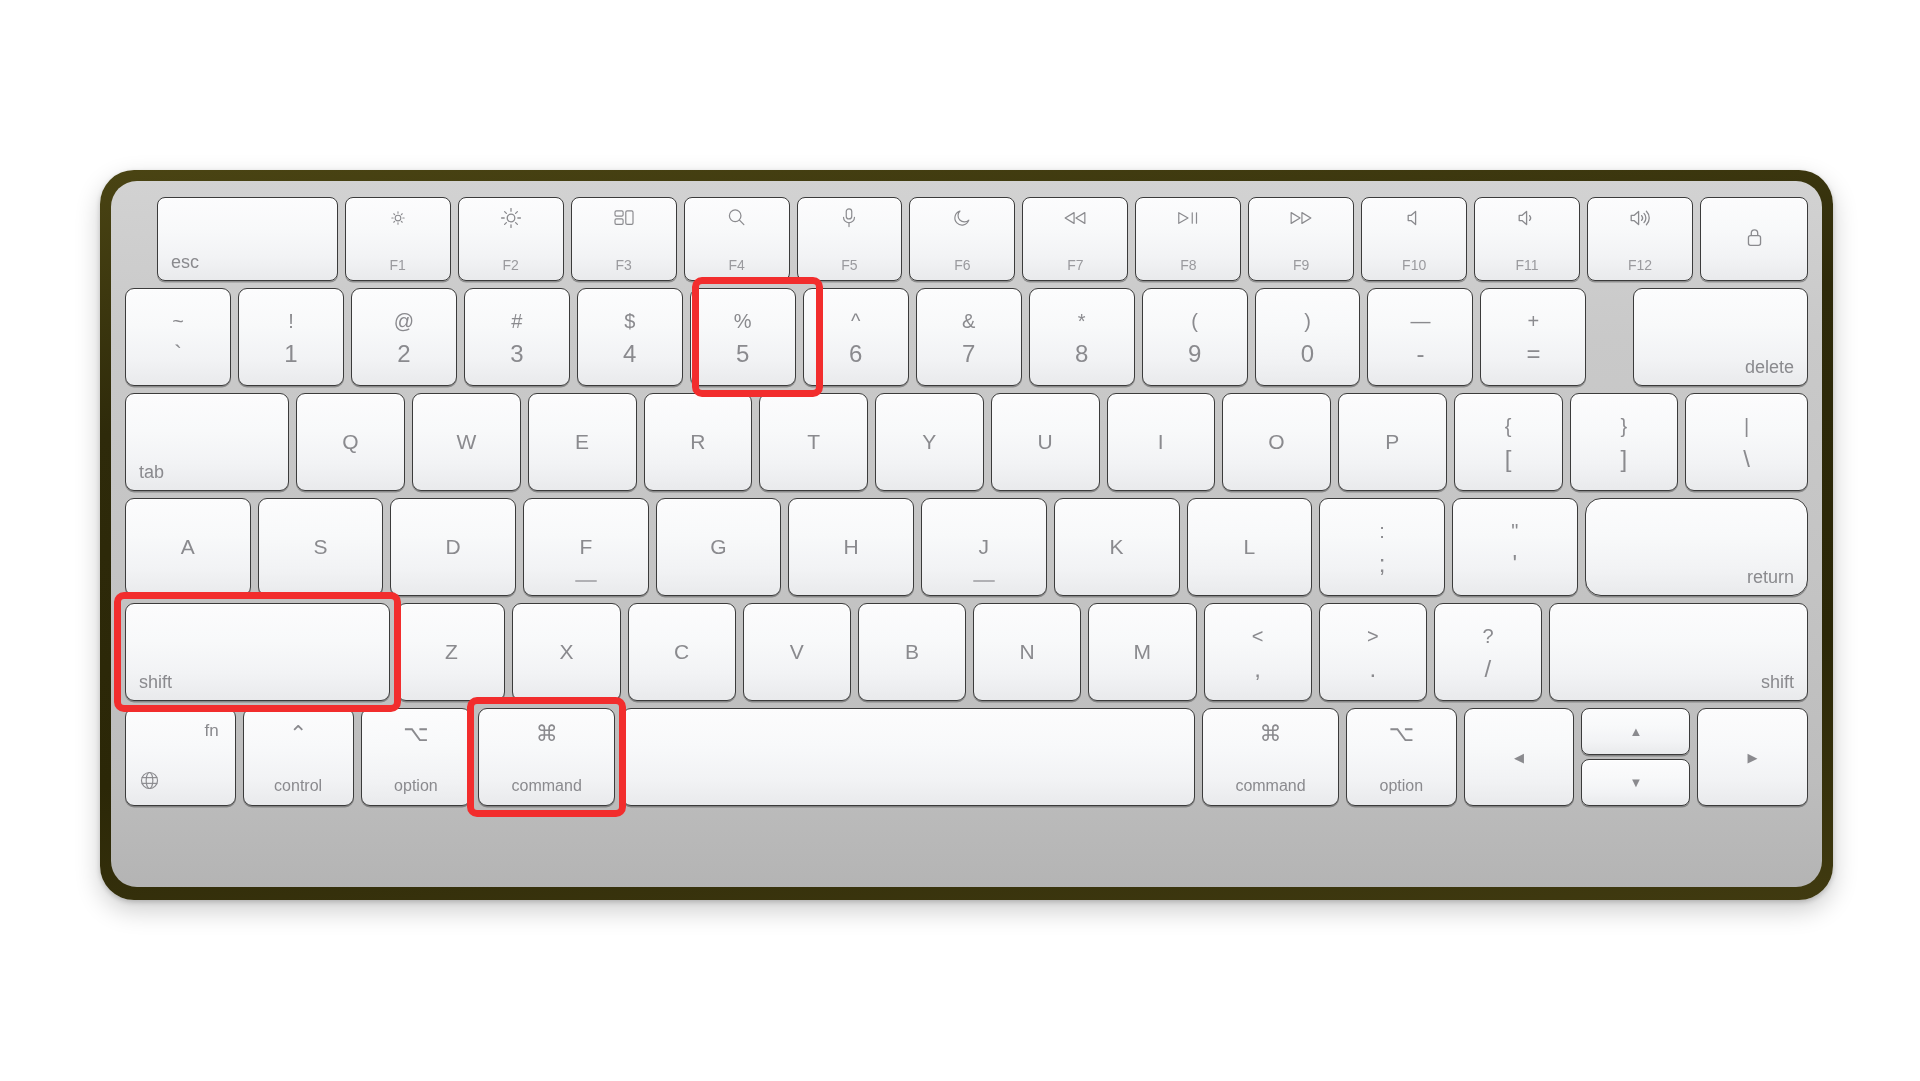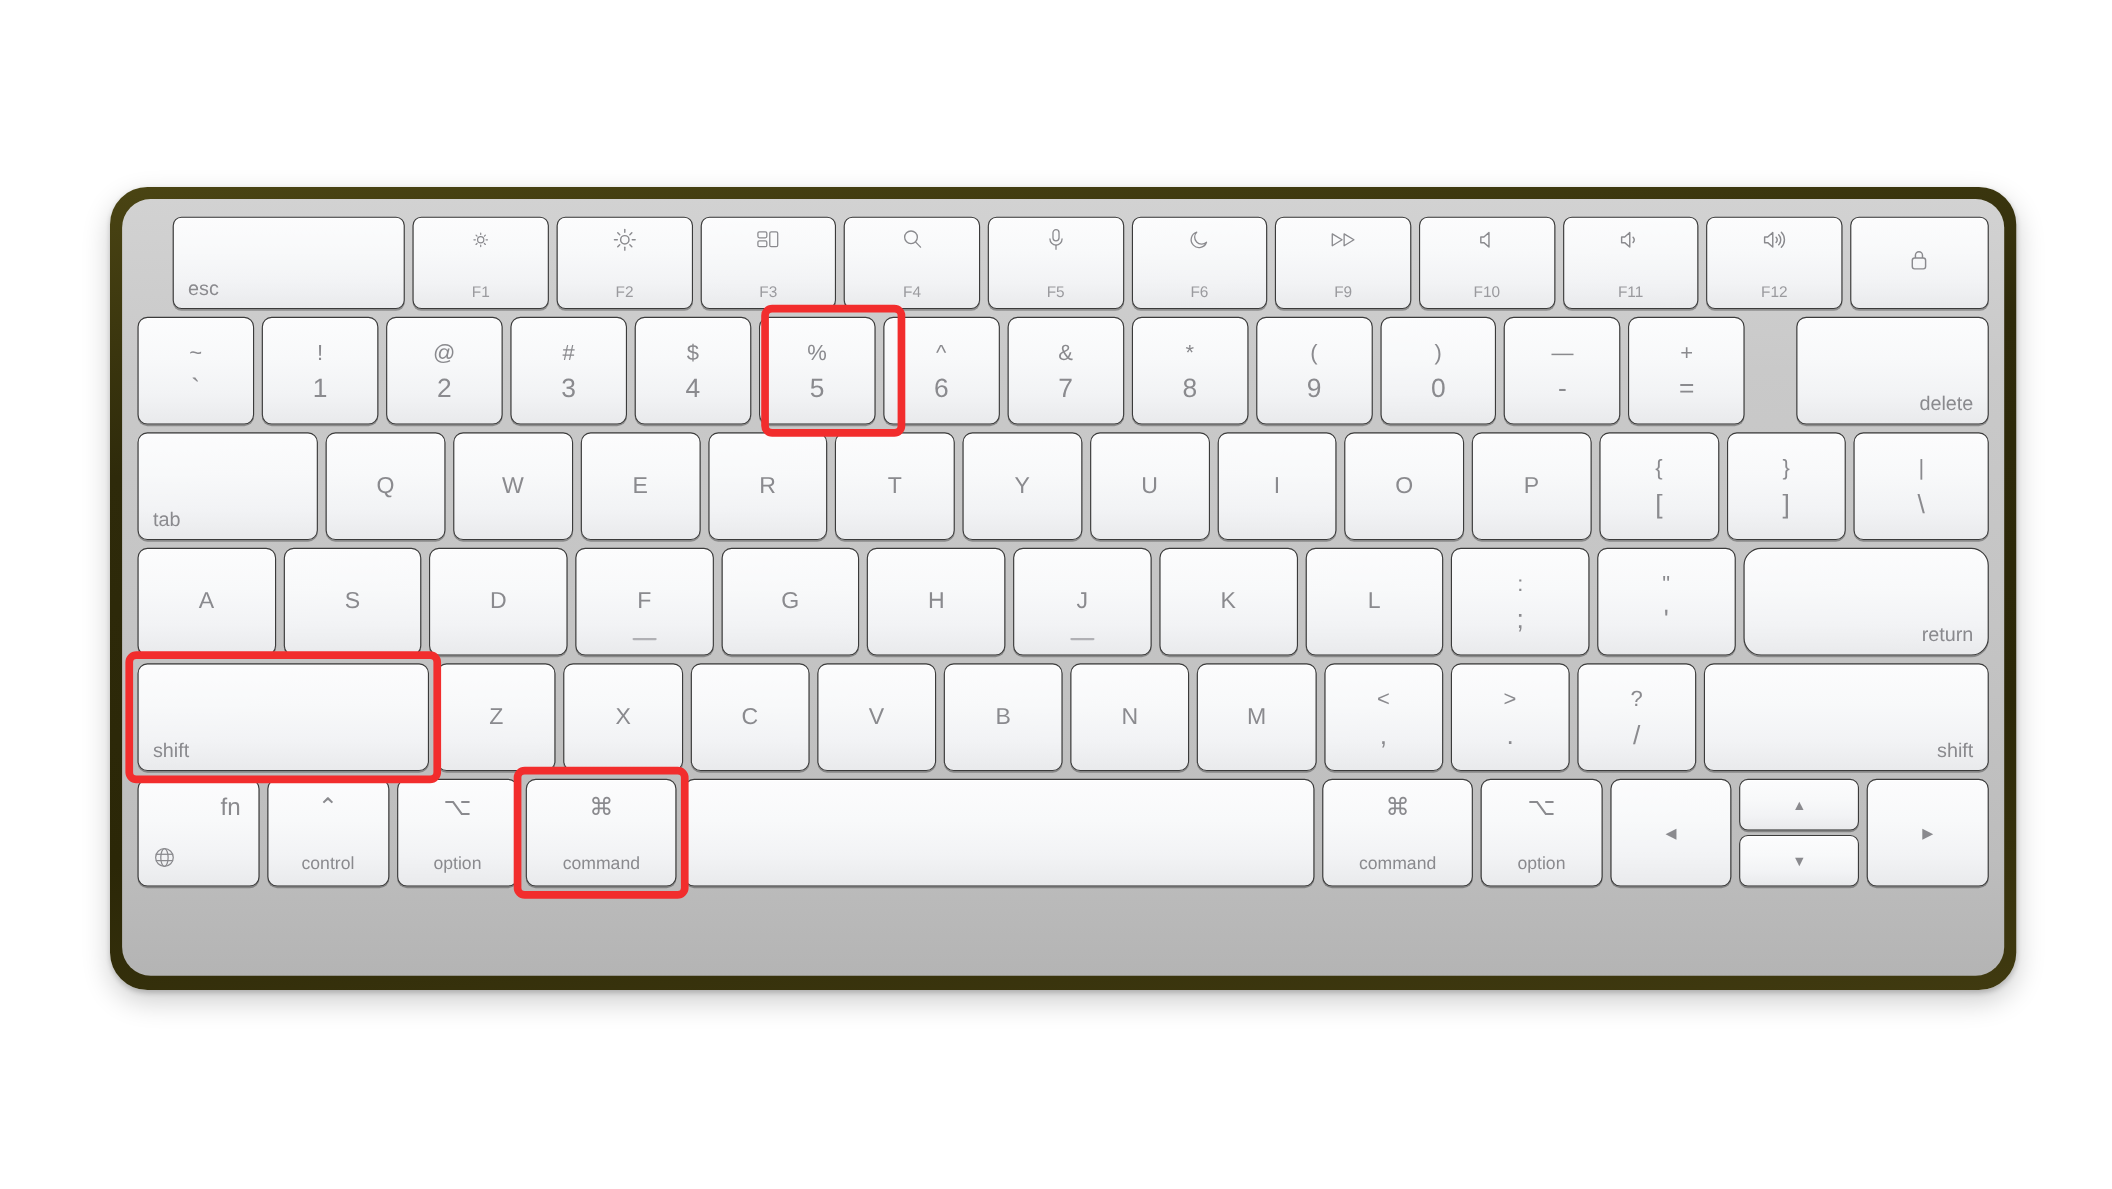--- a/index.html
+++ b/index.html
@@ -87,21 +87,21 @@
   .mod-inner {
     display: flex; flex-direction: column;
     align-items: center; justify-content: space-between;
     width: 100%; height: 100%;
     padding: 13px 0 11px 0;
   }
   .mod-glyph { font-size: 22px; line-height: 1; height: 24px; display:flex; align-items:center; }
   .mod-name { font-size: 16px; line-height: 1; }
 
   
-  .fnk-word { position:absolute; right: 16px; top: 12px; font-size: 22px; }
+  .fnk-word { position:absolute; right: 16px; top: 12px; font-size: 17px; }
   .fnk-globe { position:absolute; left: 13px; bottom: 10px; }
 
   
   .caps-dot {
     position: absolute; left: 13px; top: 12px;
     width: 7px; height: 7px; border-radius: 50%;
     background: #9a9a9e;
   }
 
   
@@ -260,21 +260,44 @@
           <div class="fn-inner">
             <span class="fn-glyph">
               <svg width="20" height="20" viewBox="0 0 24 24" fill="none" stroke="#8a8a8e" stroke-width="1.4" stroke-linejoin="round">
                 <path d="M20.2 14.6A8.6 8.6 0 1 1 9.6 3.6a7.2 7.2 0 0 0 10.6 11z"></path>
               </svg>
             </span>
             <span class="fn-name">F6</span>
           </div>
         </div>
 
-
+        <div class="key fnkey w-f">
+          <div class="fn-inner">
+            <span class="fn-glyph">
+              <svg width="26" height="16" viewBox="0 0 28 16" fill="none" stroke="#8a8a8e" stroke-width="1.3" stroke-linejoin="round">
+                <path d="M13 2.2 3.4 8 13 13.8z"></path>
+                <path d="M24.6 2.2 15 8l9.6 5.8z"></path>
+              </svg>
+            </span>
+            <span class="fn-name">F7</span>
+          </div>
+        </div>
+
+        <div class="key fnkey w-f">
+          <div class="fn-inner">
+            <span class="fn-glyph">
+              <svg width="24" height="16" viewBox="0 0 26 16" fill="none" stroke="#8a8a8e" stroke-width="1.3" stroke-linejoin="round" stroke-linecap="round">
+                <path d="M3 2.2 13 8 3 13.8z"></path>
+                <line x1="17.6" y1="2.4" x2="17.6" y2="13.6"></line>
+                <line x1="22.2" y1="2.4" x2="22.2" y2="13.6"></line>
+              </svg>
+            </span>
+            <span class="fn-name">F8</span>
+          </div>
+        </div>
 
         <div class="key fnkey w-f">
           <div class="fn-inner">
             <span class="fn-glyph">
               <svg width="26" height="16" viewBox="0 0 28 16" fill="none" stroke="#8a8a8e" stroke-width="1.3" stroke-linejoin="round">
                 <path d="M3.4 2.2 13 8 3.4 13.8z"></path>
                 <path d="M15 2.2 24.6 8 15 13.8z"></path>
               </svg>
             </span>
             <span class="fn-name">F9</span>

